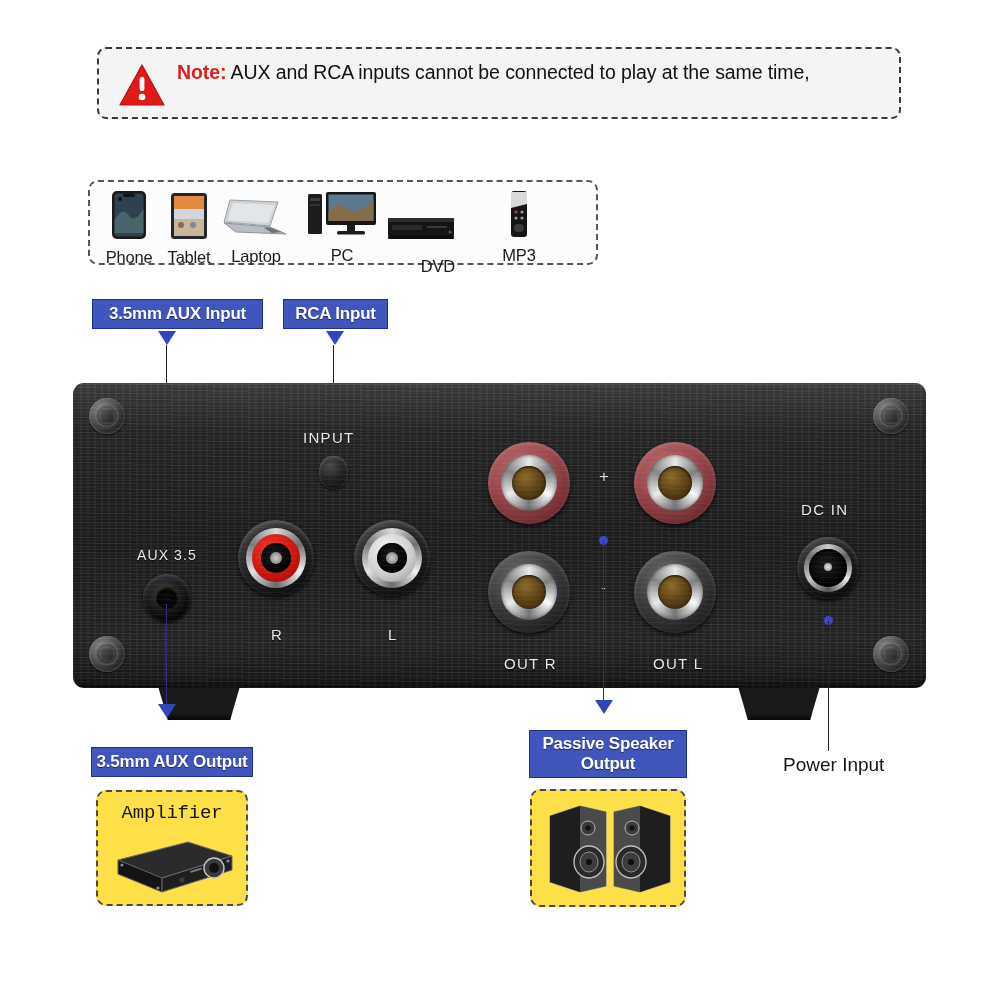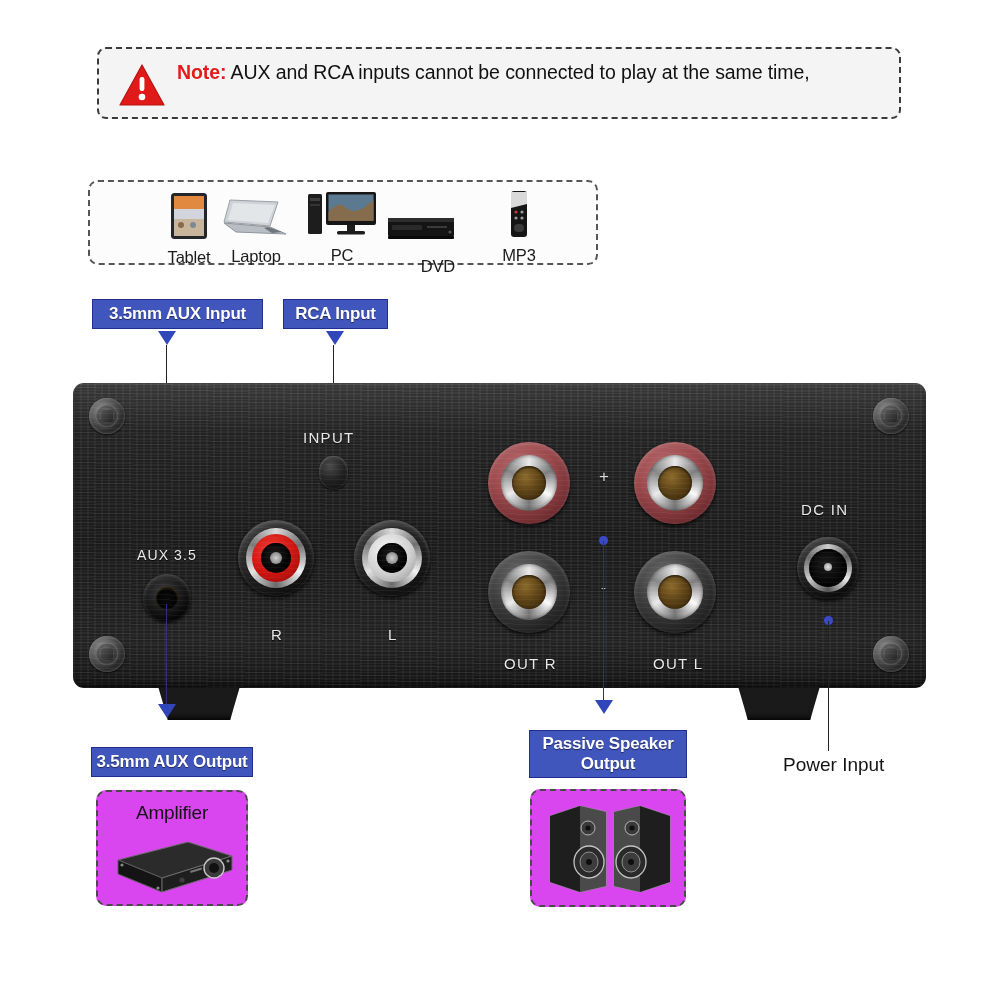--- a/index.html
+++ b/index.html
@@ -197,21 +197,21 @@
     box-shadow:inset 0 1px 4px rgba(0,0,0,.95);
   }
   .dcjack .pin{
     position:absolute;left:27px;top:26px;width:8px;height:8px;border-radius:50%;
     background:radial-gradient(circle,#e6e6e6 0%,#8a8a8a 100%);
   }
 
   
   .dbox{
     position:absolute;border:2px dashed #4a4a4a;border-radius:10px;
-    background:#d946ef;box-sizing:border-box;
+    background:#fde047;box-sizing:border-box;font-family:Liberation Mono, monospace;
   }
   .dbox-title{
     position:absolute;width:100%;text-align:center;
     font-size:19px;color:#141414;letter-spacing:-0.2px;
   }
   .plain-lbl{
     position:absolute;font-size:19px;color:#141414;white-space:nowrap;
   }
 </style>
 </head>
@@ -225,20 +225,30 @@
       <rect x="20.6" y="14" width="4.8" height="14" rx="2.2" fill="#ffffff"></rect>
       <circle cx="23" cy="34" r="3.3" fill="#ffffff"></circle>
     </svg>
     <div class="note-text">
       <span class="note-word">Note:</span><span> AUX and RCA inputs cannot be connected to play at the same time,</span><br>
     </div>
   </div>
 
   <div class="src-box"></div>
 
+  <div class="dev" style="left:100px;top:190px;width:58px;">
+    <svg width="38" height="50" viewBox="0 0 38 50" class="dev-art">
+      <rect x="2" y="1" width="34" height="48" rx="5" fill="#1a1a1a"></rect>
+      <rect x="4.5" y="3.5" width="29" height="43" rx="3.5" fill="#2e4150"></rect>
+      <path d="M4.5 30 q8 -14 14 -5 q6 9 15 -6 v24 h-29 z" fill="#4e6c70" opacity=".85"></path>
+      <circle cx="10" cy="9" r="2" fill="#0c0c0c"></circle>
+      <rect x="13" y="3.5" width="12" height="3.5" rx="1.7" fill="#141414"></rect>
+    </svg>
+    <div class="dev-label" style="margin-top:4px;">Phone</div>
+  </div>
 
   <div class="dev" style="left:160px;top:192px;width:58px;">
     <svg width="40" height="48" viewBox="0 0 40 48" class="dev-art">
       <rect x="2" y="1" width="36" height="46" rx="3.5" fill="#23262b"></rect>
       <rect x="5" y="4" width="30" height="40" rx="1.8" fill="#e8cdb4"></rect>
       <rect x="5" y="4" width="30" height="13" fill="#e0893f"></rect>
       <rect x="5" y="17" width="30" height="10" fill="#d2d6dc"></rect>
       <rect x="5" y="27" width="30" height="17" fill="#c9b49c"></rect>
       <circle cx="12" cy="33" r="3" fill="#8a6a4c"></circle>
       <circle cx="24" cy="33" r="3" fill="#7d8a96"></circle>

